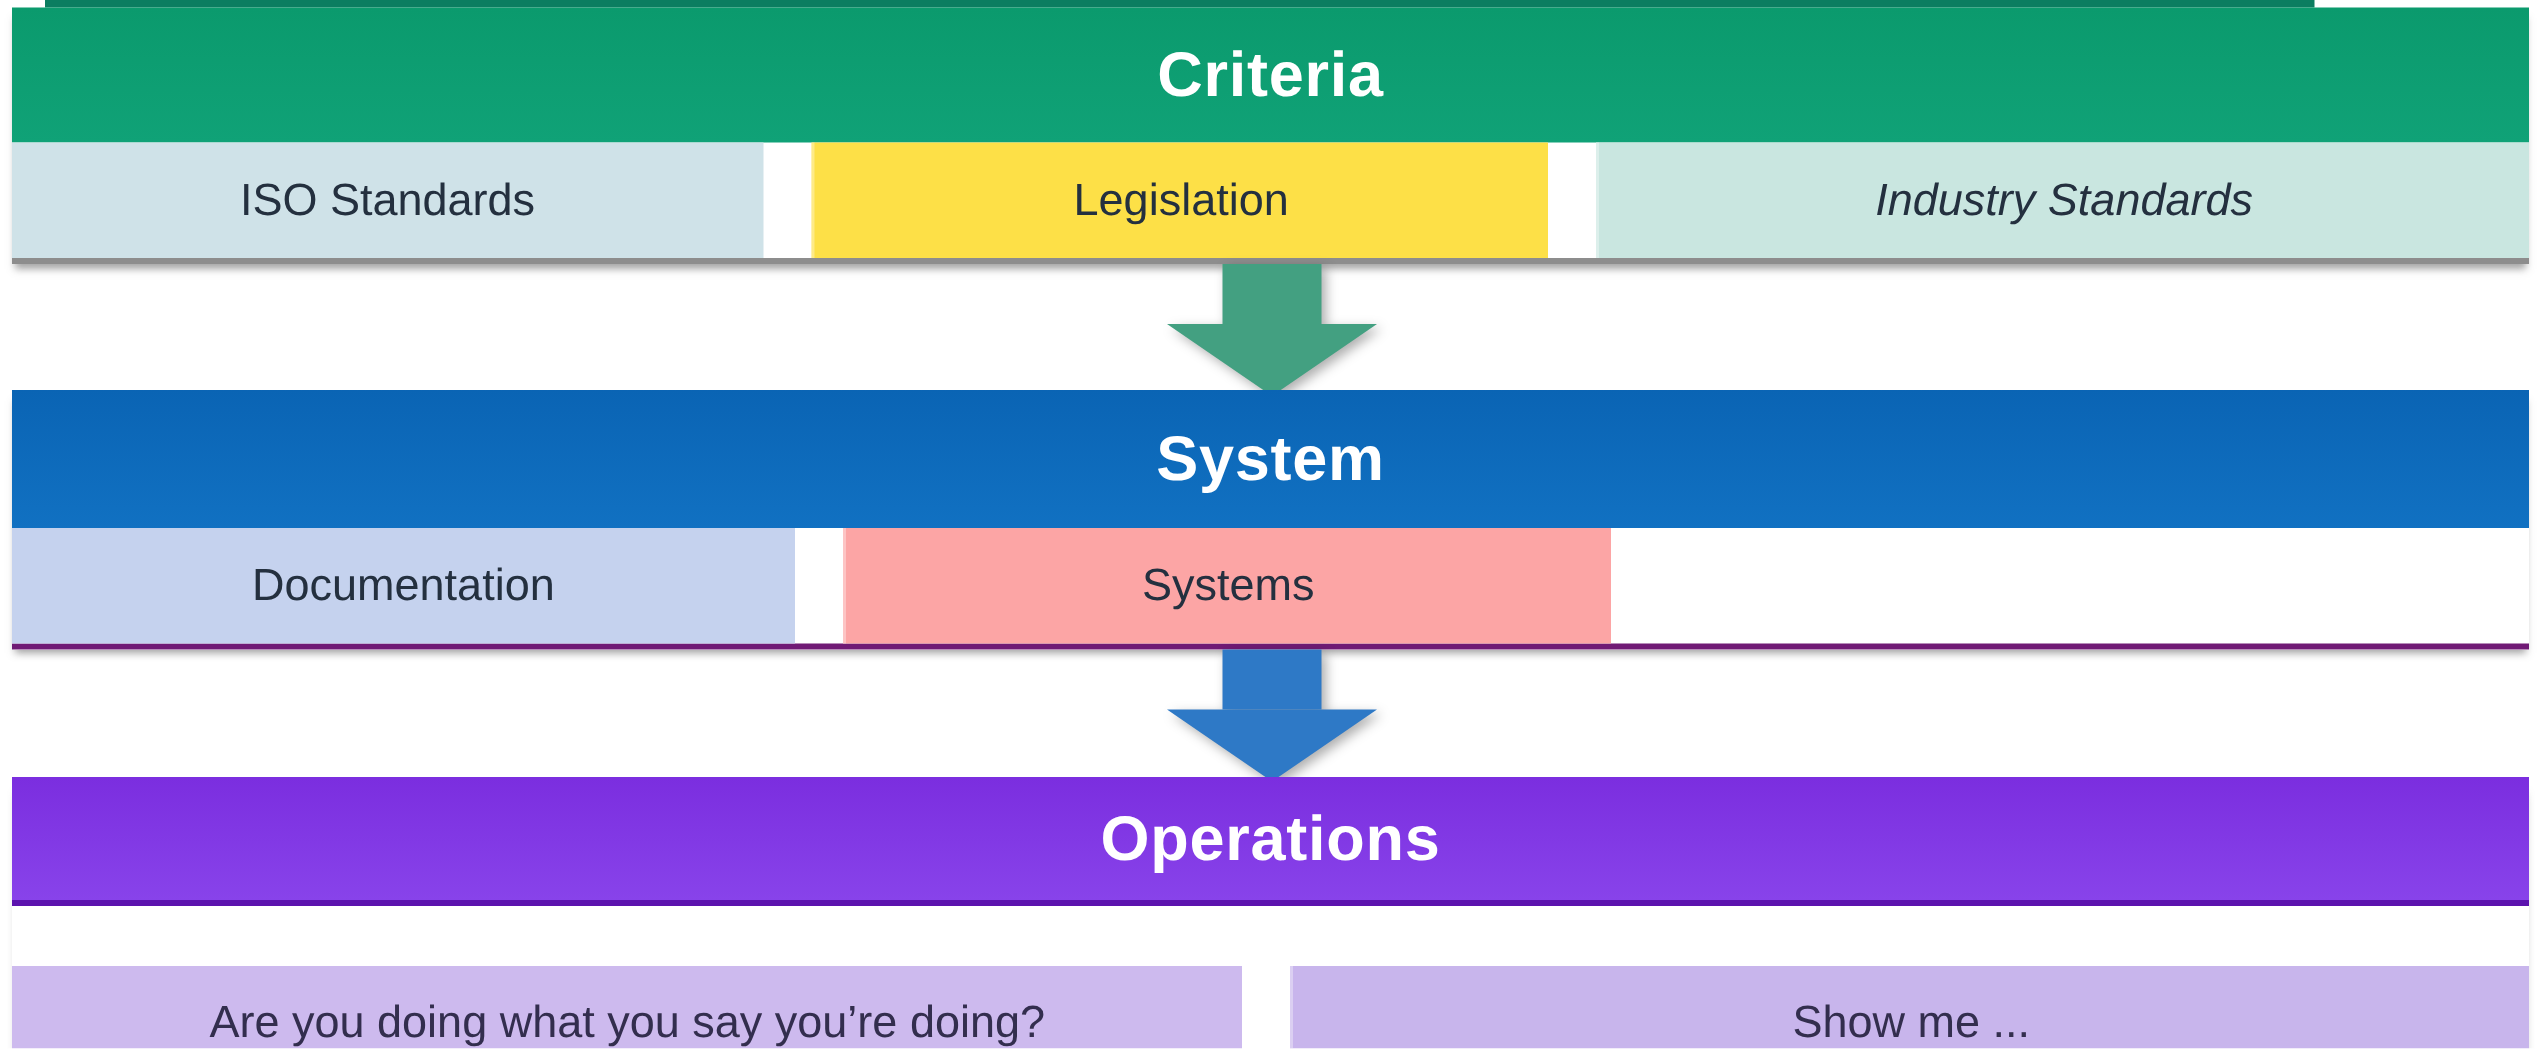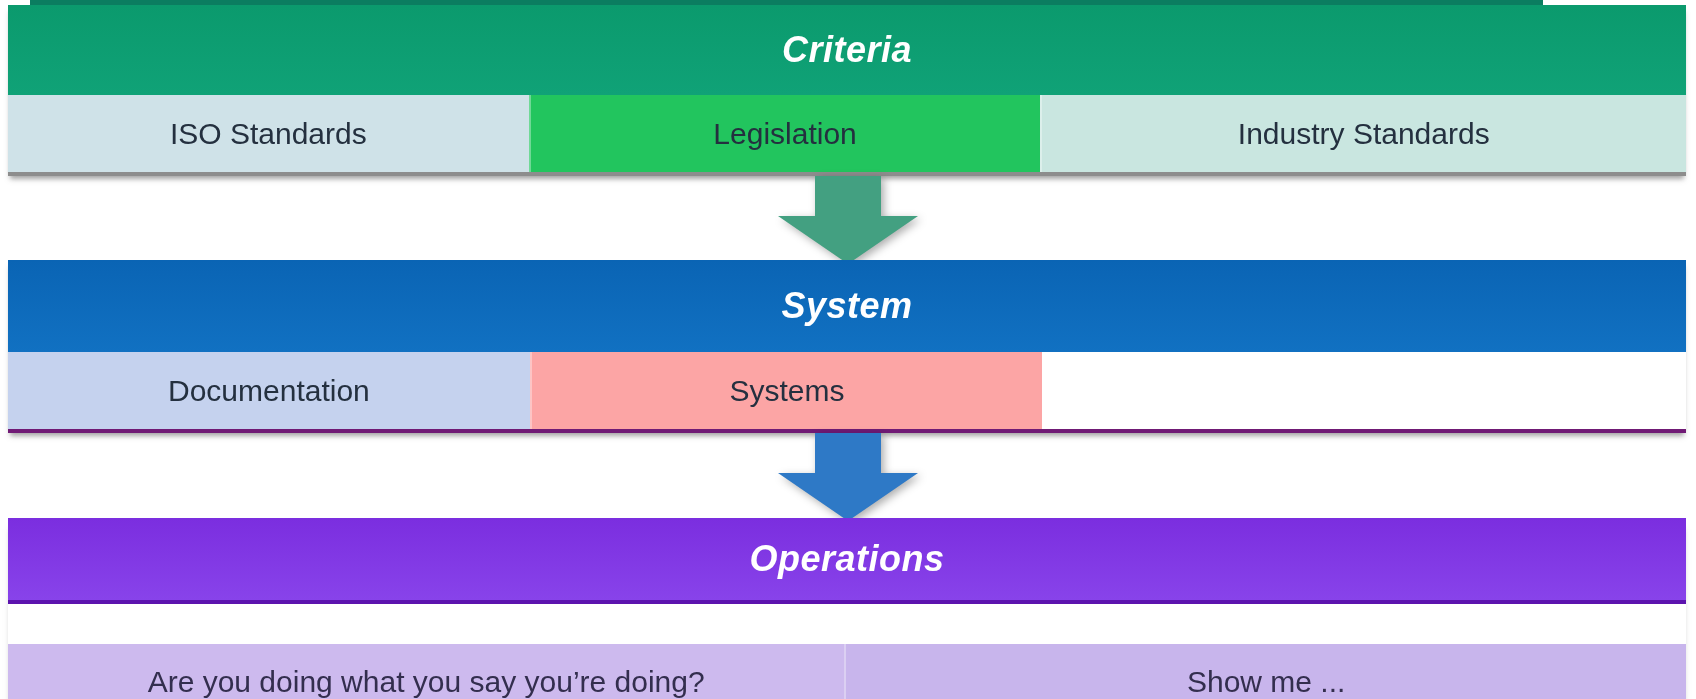--- a/index.html
+++ b/index.html
@@ -13,36 +13,36 @@
   .top-strip{
     position:absolute;left:30px;top:0;width:1513px;height:5px;
     background:#0b7d60;
   }
   .tier{
     position:absolute;left:8px;width:1678px;
     box-shadow:0 5px 5px -2px rgba(90,90,90,0.55);
   }
   .tier-header{
     display:flex;align-items:center;justify-content:center;
-    color:#ffffff;font-weight:bold;font-size:36px;letter-spacing:0.5px;font-style:italic;
+    color:#ffffff;font-weight:bold;font-size:42px;letter-spacing:0.5px;
   }
-  .tier-row{display:flex;width:100%;}
+  .tier-row{display:flex;width:100%;gap:32px;}
   .cell{
     display:flex;align-items:center;justify-content:center;
     font-size:30px;color:#24303f;
   }
   .cell + .cell{border-left:2px solid rgba(255,255,255,0.35);}
 
   
   .tier-criteria{top:5px;border-bottom:4px solid #8d8d8d;}
   .tier-criteria .tier-header{height:90px;background:linear-gradient(180deg,#0b9a6d,#10a277);}
   .tier-criteria .tier-row{height:77px;}
   .tier-criteria .c1{width:31.1%;background:#cfe2e8;}
-  .tier-criteria .c2{width:30.4%;background:#22c55e;}
-  .tier-criteria .c3{width:38.5%;background:#c9e6e0;}
+  .tier-criteria .c2{width:30.4%;background:#fde047;}
+  .tier-criteria .c3{width:38.5%;background:#c9e6e0;font-style:italic;}
 
   
   .tier-system{top:260px;border-bottom:4px solid #701a75;}
   .tier-system .tier-header{height:92px;background:linear-gradient(180deg,#0a64b4,#1171c2);}
   .tier-system .tier-row{height:77px;}
   .tier-system .c1{width:31.1%;background:#c5d2ee;}
   .tier-system .c2{width:30.4%;background:#fca5a5;}
   .tier-system .c3{width:38.5%;background:#c3d3f0;}
 
   

